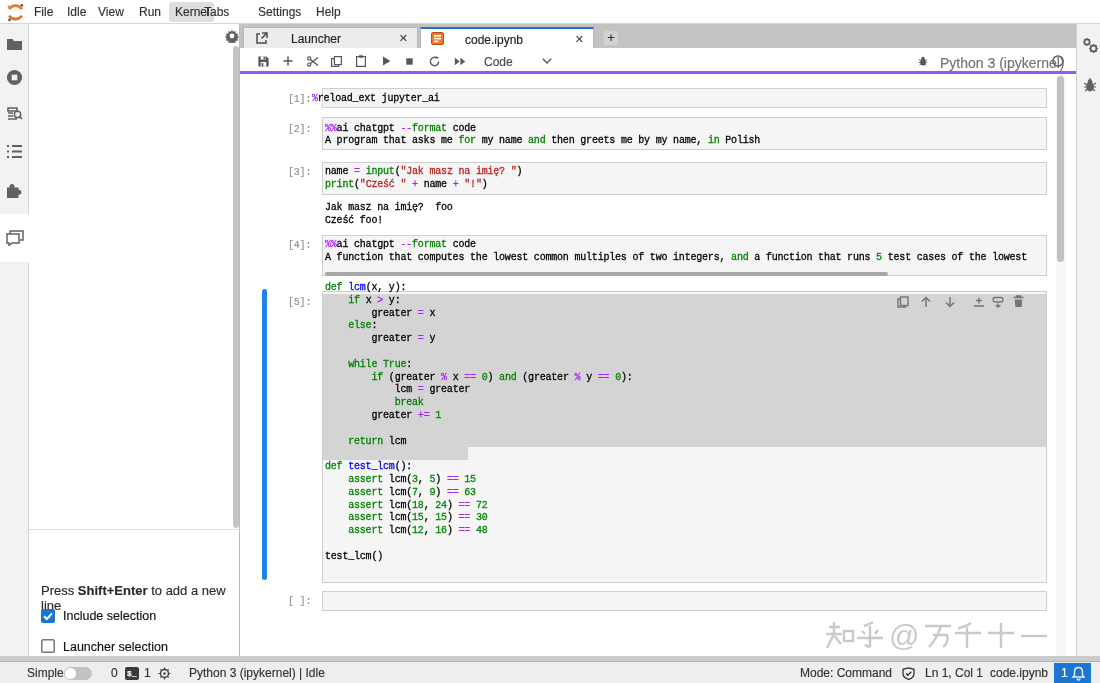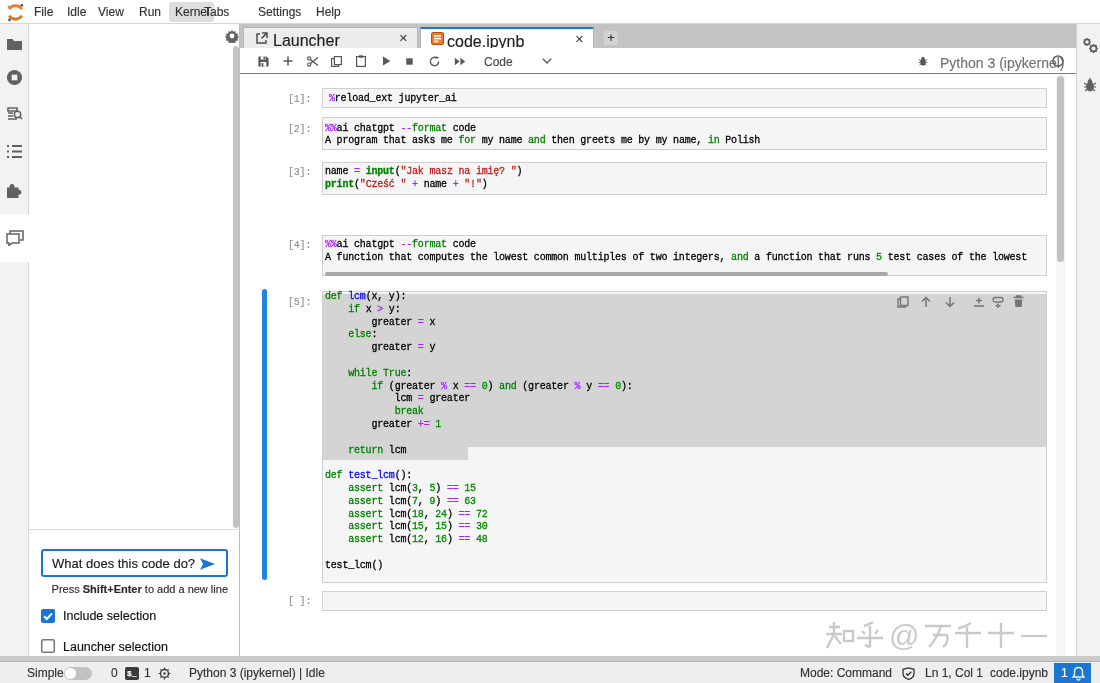--- a/index.html
+++ b/index.html
@@ -11,40 +11,40 @@
 #kernelhl { position:absolute; left:169px; top:2px; width:45px; height:20px; background:#dedede; border-radius:3px; }
 
 #lstrip { position:absolute; left:0; top:24px; width:29px; height:632px; background:#f2f2f2; border-right:1px solid #d4d4d4; }
 #lstrip-active { position:absolute; left:0; top:190px; width:29px; height:48px; background:#fff; }
 
 #lpanel { position:absolute; left:29px; top:24px; width:211px; height:632px; background:#fff; border-right:1px solid #bdbdbd; }
 #lp-scroll { position:absolute; left:204px; top:22px; width:6px; height:482px; background:#c4c4c4; border-radius:3px; }
 #lp-div { position:absolute; left:0px; top:505px; width:211px; height:1px; background:#dcdcdc; }
 #chatbox { position:absolute; left:12px; top:525px; width:187px; height:28px; border:2px solid #1976d2; border-radius:3px; background:#fff; }
 #chatbox span { position:absolute; left:9px; top:5px; font-size:13px; color:#1c1c1c; }
-#hint { position:absolute; right:11px; top:559px; font-size:11px; color:#2b2b2b; }
+#hint { position:absolute; right:11px; top:559px; font-size:13px; color:#2b2b2b;margin-left:12px; }
 .cblabel { position:absolute; left:34px; font-size:12.5px; color:#111; }
 
 #tabbar { position:absolute; left:240px; top:24px; width:836px; height:24px; background:#c3c3c3; }
 #tab1 { position:absolute; left:243px; top:27px; width:175px; height:21px; background:#ececec; border:1px solid #b7b7b7; border-bottom:none; }
 #tab2 { position:absolute; left:420px; top:27px; width:174px; height:21px; background:#fff; border-left:1px solid #b7b7b7; border-right:1px solid #b7b7b7; border-top:2px solid #1976d2; }
-.tabtxt { position:absolute; top:4px; font-size:16px; color:#222; }
+.tabtxt { position:absolute; top:4px; font-size:12px; color:#222;margin-left:18px; }
 .tabx { position:absolute; top:3.5px; font-size:11px; color:#3f3f3f; }
 #plusbtn { position:absolute; left:604px; top:31px; width:14px; height:14px; background:#d2d2d2; border-radius:2px; color:#333; font-size:13px; line-height:13px; text-align:center; }
-#toolbar { position:absolute; left:240px; top:48px; width:836px; height:26px; background:#fff; border-bottom:1px solid #8b5cf6; z-index:5; }
+#toolbar { position:absolute; left:240px; top:48px; width:836px; height:26px; background:#fff; border-bottom:3px solid #8b5cf6; z-index:5; }
 
 #nb { position:absolute; left:240px; top:74px; width:836px; height:582px; background:#fff; overflow:hidden; }
 #nbscroll { position:absolute; left:1056px; top:74px; width:10px; height:582px; background:#f6f6f6; }
 #nbthumb { position:absolute; left:1057px; top:76px; width:7px; height:186px; background:#c1c1c1; border-radius:3.5px; }
 .prompt { position:absolute; left:0; width:77px; text-align:right; font-family:"Liberation Mono", monospace; font-size:10px; line-height:13px; color:#8f8f8f; letter-spacing:-0.2px; }
 .cellbox { position:absolute; left:82px; width:725px; background:#f5f5f5; border:1px solid #cfcfcf; }
 pre, .prompt { font-family:"Liberation Mono", monospace; }
 pre { font-size:10px; line-height:12.8px; letter-spacing:-0.2px; color:#000; position:absolute; -webkit-text-stroke:0.28px; }
 .k { color:#008000; font-weight:normal; }
-.b { color:#008000;font-weight:bold; }
+.b { color:#008000; }
 .o { color:#aa22ff; }
 .n { color:#080; }
 .s { color:#ba2121; }
 .f { color:#0000ff; }
 
 #rstrip { position:absolute; left:1076px; top:24px; width:24px; height:632px; background:#f2f2f2; border-left:1px solid #cfcfcf; }
 
 #statusbar { position:absolute; left:0; top:661px; width:1100px; height:22px; background:#eeeeee; border-top:1px solid #b3b3b3; z-index:40; }
 .st { position:absolute; top:4px; font-size:12px; color:#333; }
 #badge { position:absolute; left:1054px; top:1px; width:37px; height:21px; background:#1976d2; }
@@ -104,26 +104,20 @@
   </svg>
 </div>
 
 <div id="lpanel">
   <svg class="icon" style="left:196px;top:5px" width="14" height="14" viewBox="0 0 14 14">
     <path d="M7 0.5 l1 2.2 2.4-0.8 0.3 2.5 2.5 0.3 -0.8 2.4 2.2 1 -2.2 1 0.8 2.4 -2.5 0.3 -0.3 2.5 -2.4-0.8 -1 2.2 -1-2.2 -2.4 0.8 -0.3-2.5 -2.5-0.3 0.8-2.4 -2.2-1 2.2-1 -0.8-2.4 2.5-0.3 0.3-2.5 2.4 0.8 Z" fill="#616161"></path>
     <circle cx="7" cy="7" r="2.4" fill="#fff"></circle>
   </svg>
   <div id="lp-scroll"></div>
   <div id="lp-div"></div>
-  <div id="chatbox">
-        <span>What does this code do?</span>
-    <svg class="icon" style="left:157px;top:7px" width="15" height="12" viewBox="0 0 17 13">
-      <path d="M0 0 L17 6.5 L0 13 L3.5 6.5 Z" fill="#1976d2"></path>
-    </svg>
-  </div>
   <div id="hint">Press <b>Shift+Enter</b> to add a new line</div>
   <svg class="icon" style="left:12px;top:585px" width="14" height="14" viewBox="0 0 14 14">
     <rect x="0" y="0" width="14" height="14" rx="2" fill="#1976d2"></rect>
     <path d="M3 7.2 L5.8 10 L11 4.3" stroke="#fff" stroke-width="2" fill="none"></path>
   </svg>
   <span class="cblabel" style="top:585px">Include selection</span>
   <svg class="icon" style="left:12px;top:615px" width="14" height="14" viewBox="0 0 14 14">
     <rect x="0.75" y="0.75" width="12.5" height="12.5" rx="1.5" fill="#fff" stroke="#767676" stroke-width="1.5"></rect>
   </svg>
   <span class="cblabel" style="top:616px">Launcher selection</span>
@@ -225,29 +219,31 @@
   <div class="prompt" style="top:521px">[&nbsp;]:&nbsp;</div>
   <div class="cellbox" style="top:13.5px;height:20px"></div>
   <div class="cellbox" style="top:43px;height:33px"></div>
   <div class="cellbox" style="top:88px;height:33px"></div>
   <div class="cellbox" style="top:161px;height:41px"></div>
   <div class="cellbox" style="top:217px;height:292px"></div>
   <div class="cellbox" style="top:517px;height:20px"></div>
   <div style="position:absolute;left:22px;top:215px;width:5px;height:291px;background:#2084e0;border-radius:2.5px"></div>
   <div style="position:absolute;left:83px;top:219.5px;width:723px;height:153.8px;background:#d4d4d4"></div>
   <div style="position:absolute;left:83px;top:373.3px;width:145px;height:12.9px;background:#d4d4d4"></div>
-  <pre style="left:89px;top:18.6px"><span class="o">%</span>reload_ext jupyter_ai</pre>
+  <pre style="left:72px;top:18.6px"><span class="o">%</span>reload_ext jupyter_ai</pre>
   <pre style="left:85px;top:48.6px"><span class="o">%%</span>ai chatgpt <span class="o">--</span><span class="k">format</span> code
 A program that asks me <span class="k">for</span> my name <span class="k">and</span> then greets me by my name, <span class="k">in</span> Polish</pre>
   <pre style="left:85px;top:92.4px">name <span class="o">=</span> <span class="b">input</span>(<span class="s">"Jak masz na imię? "</span>)
 <span class="b">print</span>(<span class="s">"Cześć "</span> <span class="o">+</span> name <span class="o">+</span> <span class="s">"!"</span>)</pre>
+  <pre style="left:85px;top:128px">Jak masz na imię?  foo
+Cześć foo!</pre>
   <pre style="left:85px;top:165.4px"><span class="o">%%</span>ai chatgpt <span class="o">--</span><span class="k">format</span> code
 A function that computes the lowest common multiples of two integers, <span class="k">and</span> a function that runs <span class="n">5</span> test cases of the lowest</pre>
   <div style="position:absolute;left:85px;top:197.5px;width:563px;height:4.5px;background:#a8a8a8;border-radius:2px"></div>
-  <pre style="left:85px;top:217px"><span class="k">def</span> <span class="f">lcm</span>(x, y):
+  <pre style="left:85px;top:208px"><span class="k">def</span> <span class="f">lcm</span>(x, y):
     <span class="k">if</span> x <span class="o">&gt;</span> y:
         greater <span class="o">=</span> x
     <span class="k">else</span>:
         greater <span class="o">=</span> y
 
     <span class="k">while</span> <span class="k">True</span>:
         <span class="k">if</span> (greater <span class="o">%</span> x <span class="o">==</span> <span class="n">0</span>) <span class="k">and</span> (greater <span class="o">%</span> y <span class="o">==</span> <span class="n">0</span>):
             lcm <span class="o">=</span> greater
             <span class="k">break</span>
         greater <span class="o">+=</span> <span class="n">1</span>

